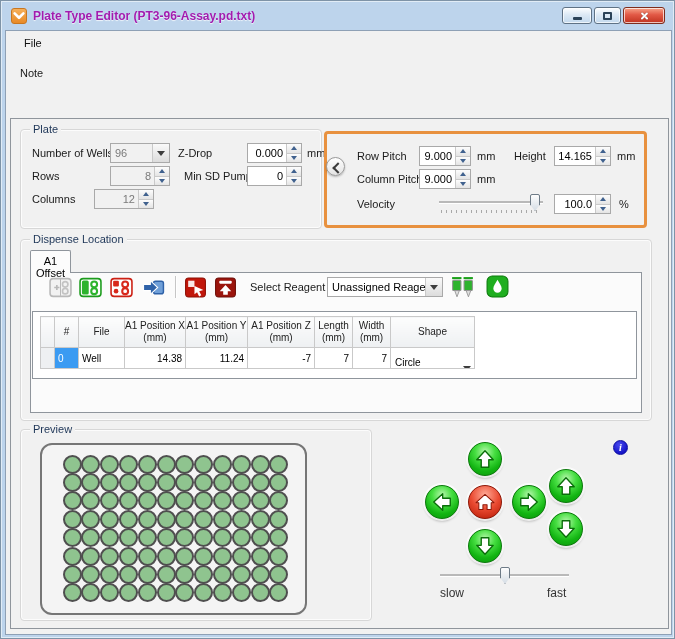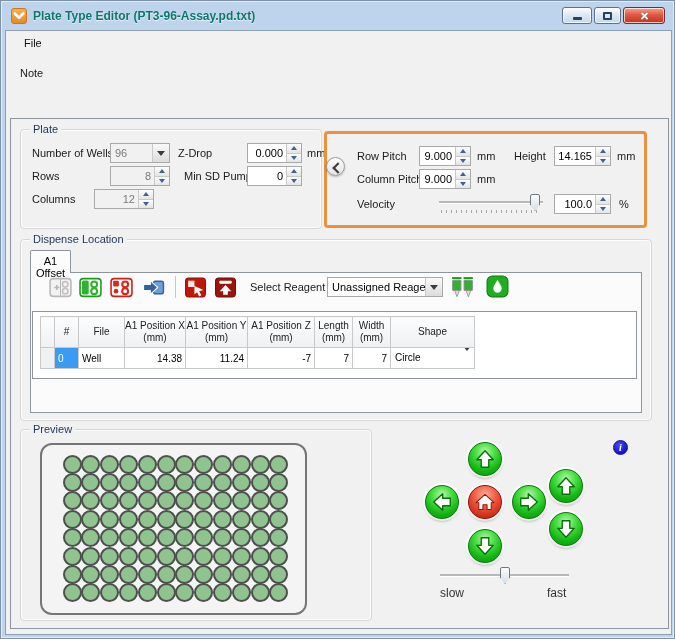--- a/index.html
+++ b/index.html
@@ -7,21 +7,21 @@
   body { background:#e8e8e8; }
 
   .window { position:relative; width:675px; height:639px; background:#bdd4ec;
             border:1px solid #7e93a7; box-shadow:inset 0 0 0 1px rgba(255,255,255,.55); }
 
   
   .titlebar { position:absolute; left:0; top:0; right:0; height:29px; }
   .appicon { position:absolute; left:10px; top:7px; width:16px; height:16px; border-radius:3px;
              background:linear-gradient(#f6b05a,#e88a27); border:1px solid #c9761f;
              display:flex; align-items:center; justify-content:center; }
-  .title-text { position:absolute; left:32px; top:8px; font-size:12px; font-weight:bold; color:#0f766e;
+  .title-text { position:absolute; left:32px; top:8px; font-size:12px; font-weight:bold; color:#a21caf;
                 text-shadow:0 1px 1px rgba(255,255,255,.8); }
   .winbtn { position:absolute; top:6px; height:17px; border:1px solid #5f7285; border-radius:3px;
             display:flex; align-items:center; justify-content:center;
             background:linear-gradient(#fdfeff,#dce9f5 45%,#c3d9ee); box-shadow:inset 0 0 0 1px rgba(255,255,255,.7); }
   .btn-min { right:82px; width:30px; }
   .btn-max { right:53px; width:27px; }
   .btn-close { right:9px; width:42px; background:linear-gradient(#f7a389,#e25946 45%,#c03320); border-color:#7e2c1d; }
   .glyph-min { width:9px; height:3px; background:#2a4258; border-radius:1px; margin-top:6px; }
   .glyph-max { width:9px; height:8px; border:2px solid #2a4258; border-radius:1px; }
   .glyph-x { position:relative; width:11px; height:11px; }
@@ -96,21 +96,21 @@
               background:#fff; border:1px solid #8f959c; overflow:hidden; }
   table.grid { position:absolute; left:7px; top:4px; border-collapse:collapse; font-size:10px; table-layout:fixed; }
   table.grid th, table.grid td { border:1px solid #c9c9c9; overflow:hidden; white-space:nowrap; }
   table.grid th { font-weight:normal; background:linear-gradient(#fdfdfd,#eef0f2); height:31px;
                   text-align:center; line-height:1.2; color:#222; }
   table.grid td { height:21px; padding:0 3px; background:#fff; }
   table.grid td.rowhdr { background:#eef0f2; padding:0; }
   table.grid td.num { background:#3b9bf2; color:#fff; text-align:left; }
   table.grid td.r { text-align:right; }
   td.shape { padding:0 !important; }
-  .shape-combo { display:flex; height:100%; align-items:flex-start;gap:25px; }
+  .shape-combo { display:flex; height:100%; align-items:flex-end;gap:25px; }
   .shape-combo .shv { flex:1; padding:4px 0 0 4px; background:#fff; }
   .shape-combo .shb { width:16px; border-left:1px solid #a9a9a9; background:linear-gradient(#fafafa,#dcdcdc); position:relative; }
   .shape-combo .shb::after { content:""; position:absolute; left:50%; top:50%; transform:translate(-50%,-40%);
       border-left:4px solid transparent; border-right:4px solid transparent; border-top:5px solid #3c3c3c; }
 
   
   .plate-outline { position:absolute; left:34px; top:412px; width:267px; height:172px;
                    border:2px solid #767676; border-radius:12px; background:#f4f4f4; }
   .well { position:absolute; width:19px; height:19px; border-radius:50%;
           border:2px solid #4f4f4f; }

